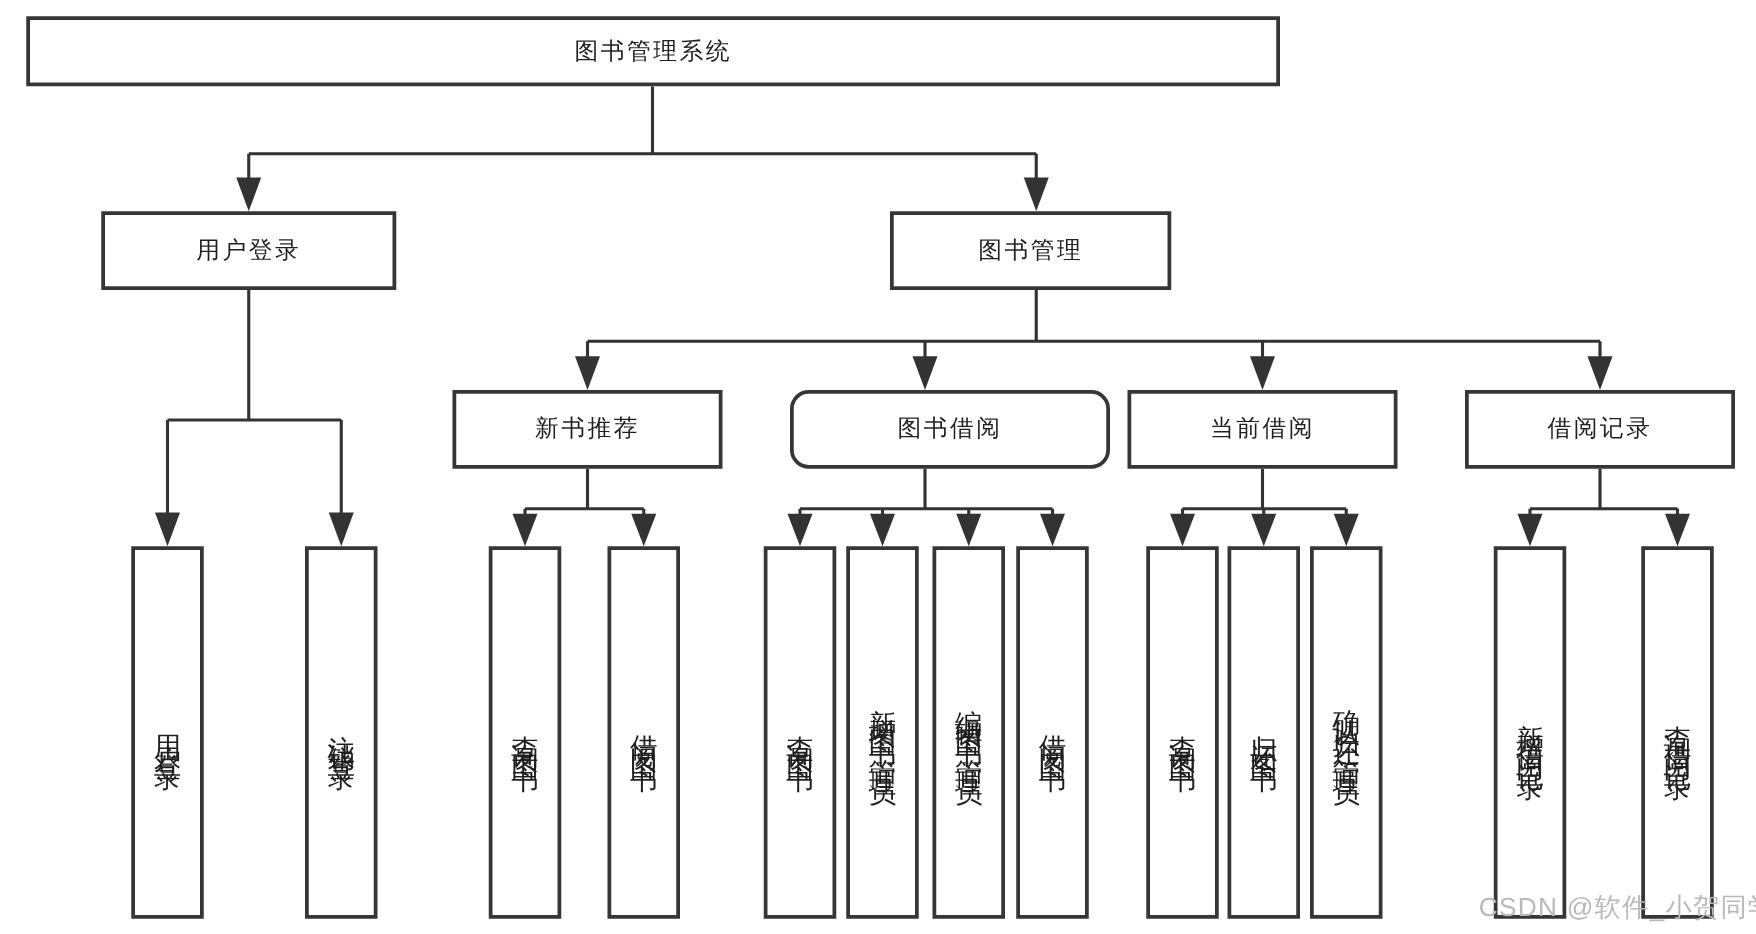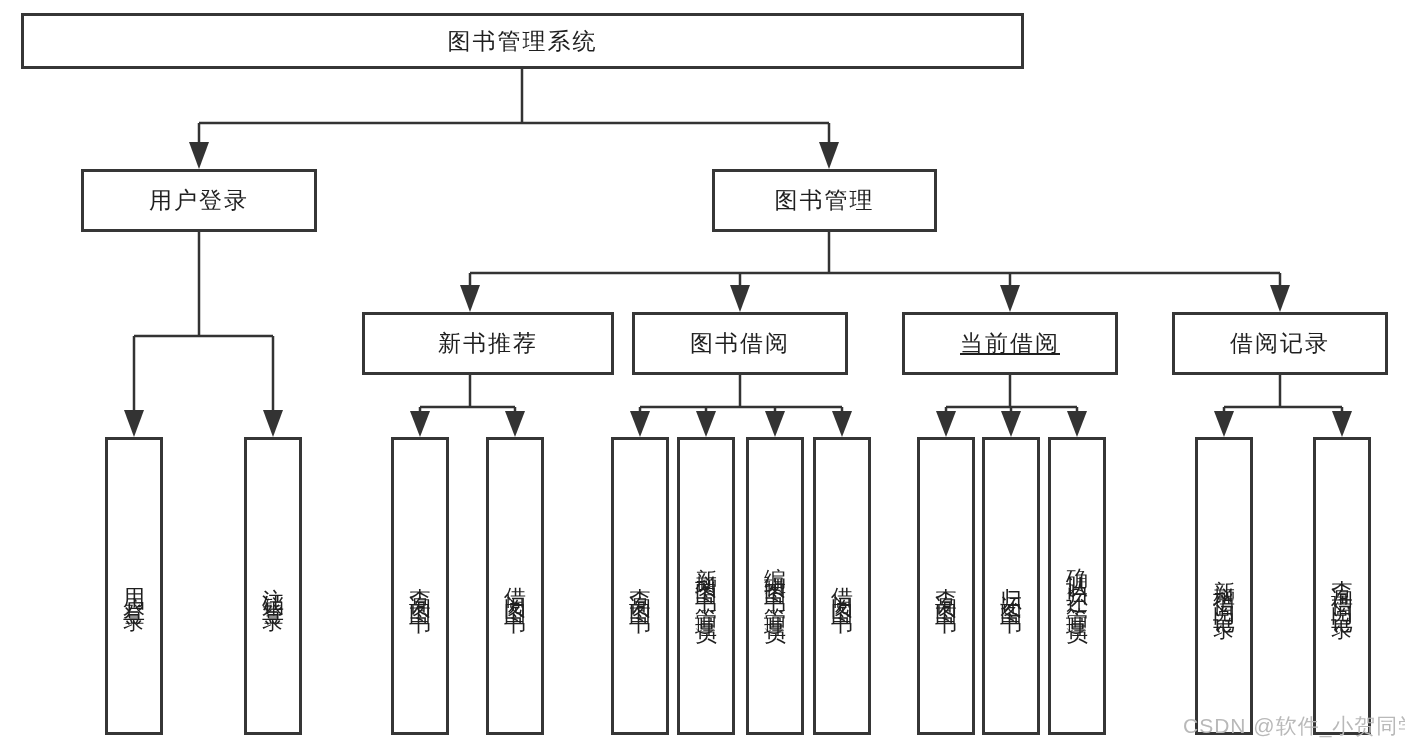--- a/index.html
+++ b/index.html
@@ -23,21 +23,21 @@
   }
   .node {
     position: absolute;
     box-sizing: border-box;
     background: #ffffff;
     border: 3px solid #363636;
     display: flex;
     align-items: center;
     justify-content: center;
     color: #1f1f1f;
-    font-size: 23px;
+    font-size: 19px;
     letter-spacing: 2px;
     z-index: 2;
     text-align: center;
     line-height: 1;
   }
   .node.leaf {
     writing-mode: vertical-rl;
     text-orientation: mixed;
     font-size: 22px;
     letter-spacing: 8px;
@@ -133,23 +133,23 @@
       <line x1="1342" y1="407" x2="1342" y2="414"></line>
       <polygon points="1332,411 1352,411 1342,437" stroke="none"></polygon>
     </g>
   </svg>
 
   <div class="node" style="left:21px; top:13px; width:1003px; height:56px;">图书管理系统</div>
 
   <div class="node" style="left:81px; top:169px; width:236px; height:63px;">用户登录</div>
   <div class="node" style="left:712px; top:169px; width:225px; height:63px;">图书管理</div>
 
-  <div class="node" style="left:362px; top:312px; width:252px; height:63px;">新书推荐</div>
-  <div class="node" style="left:632px; top:312px; width:216px; height:63px;">图书借阅</div>
-  <div class="node" style="left:902px; top:312px; width:216px; height:63px;text-decoration:underline;">当前借阅</div>
+  <div class="node" style="left:362px; top:312px; width:216px; height:63px;">新书推荐</div>
+  <div class="node" style="left:632px; top:312px; width:256px; height:63px;border-radius:15px;">图书借阅</div>
+  <div class="node" style="left:902px; top:312px; width:216px; height:63px;">当前借阅</div>
   <div class="node" style="left:1172px; top:312px; width:216px; height:63px;">借阅记录</div>
 
   <div class="node leaf" style="left:105px; top:437px; width:58px; height:298px;">用户登录</div>
   <div class="node leaf" style="left:244px; top:437px; width:58px; height:298px;">注销登录</div>
   <div class="node leaf" style="left:391px; top:437px; width:58px; height:298px;">查询图书</div>
   <div class="node leaf" style="left:486px; top:437px; width:58px; height:298px;">借阅图书</div>
   <div class="node leaf" style="left:611px; top:437px; width:58px; height:298px;">查询图书</div>
   <div class="node leaf" style="left:677px; top:437px; width:58px; height:298px;">新增图书（管理员）</div>
   <div class="node leaf" style="left:746px; top:437px; width:58px; height:298px;">编辑图书（管理员）</div>
   <div class="node leaf" style="left:813px; top:437px; width:58px; height:298px;">借阅图书</div>

